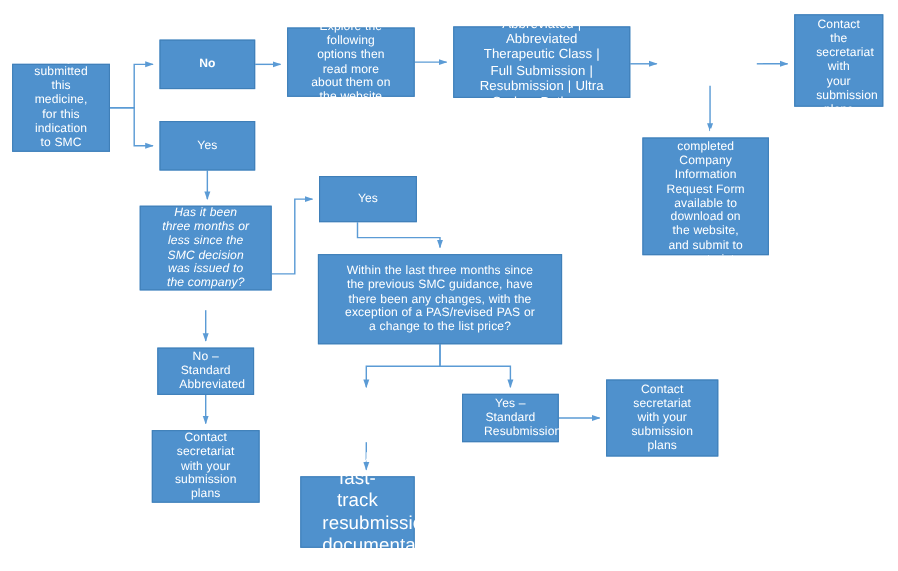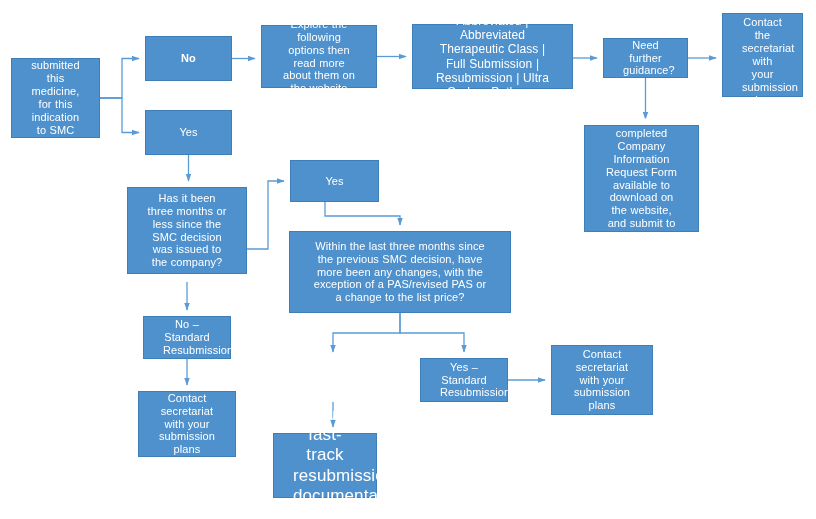--- a/index.html
+++ b/index.html
@@ -108,40 +108,37 @@
   </div>
   <div class="node" style="left: 145px; top: 110px; width: 87px; height: 45px; font-size: 11px; background: rgb(79, 145, 205); border-color: rgb(63, 127, 184); color: rgb(255, 255, 255);">
     <span class="txt">Yes</span>
   </div>
   <div class="node" style="left: 261px; top: 25px; width: 116px; height: 63px; font-size: 11px; background: rgb(79, 145, 205); border-color: rgb(63, 127, 184); color: rgb(255, 255, 255);">
     <span class="txt">Explore the following options then read more about them on the website</span>
   </div>
   <div class="node" style="left: 412px; top: 24px; width: 161px; height: 65px; font-size: 12px; background: rgb(79, 145, 205); border-color: rgb(63, 127, 184); color: rgb(255, 255, 255);">
     <span class="txt">Abbreviated | Abbreviated Therapeutic Class | Full Submission | Resubmission | Ultra Orphan Pathway</span>
   </div>
-  <div class="node" style="left: 603px; top: 38px; width: 85px; height: 40px; font-size: 11px; background: rgb(79, 145, 205); border-color: rgb(63, 127, 184); color: rgb(255, 255, 255);">
-    <span class="txt">Need further guidance?</span>
-  </div>
   <div class="node" style="left: 722px; top: 13px; width: 81px; height: 84px; font-size: 11px; background: rgb(79, 145, 205); border-color: rgb(63, 127, 184); color: rgb(255, 255, 255);">
     <span class="txt">No – Contact the secretariat with your submission plans</span>
   </div>
   <div class="node" style="left: 584px; top: 125px; width: 115px; height: 107px; font-size: 11px; background: rgb(79, 145, 205); border-color: rgb(63, 127, 184); color: rgb(255, 255, 255);">
     <span class="txt">Yes - Submit a completed Company Information Request Form available to download on the website, and submit to secretariat</span>
   </div>
-  <div class="node" style="left: 127px; top: 187px; width: 120px; height: 87px; font-size: 11px; background: rgb(79, 145, 205); border-color: rgb(63, 127, 184); color: rgb(255, 255, 255);">
+  <div class="node" style="left: 127px; top: 187px; width: 120px; height: 77px; font-size: 11px; background: rgb(79, 145, 205); border-color: rgb(63, 127, 184); color: rgb(255, 255, 255); font-style: italic;">
     <span class="txt">Has it been three months or less since the SMC decision was issued to the company?</span>
   </div>
   <div class="node" style="left: 290px; top: 160px; width: 89px; height: 42px; font-size: 11px; background: rgb(79, 145, 205); border-color: rgb(63, 127, 184); color: rgb(255, 255, 255);">
     <span class="txt">Yes</span>
   </div>
   <div class="node" style="left: 289px; top: 231px; width: 222px; height: 82px; font-size: 11px; background: rgb(79, 145, 205); border-color: rgb(63, 127, 184); color: rgb(255, 255, 255);">
-    <span class="txt">Within the last three months since the previous SMC decision, have more been any changes, with the exception of a PAS/revised PAS or a change to the list price?</span>
+    <span class="txt">Within the last three months since the previous SMC guidance, have there been any changes, with the exception of a PAS/revised PAS or a change to the list price?</span>
   </div>
   <div class="node" style="left: 143px; top: 316px; width: 88px; height: 43px; font-size: 11px; background: rgb(79, 145, 205); border-color: rgb(63, 127, 184); color: rgb(255, 255, 255);">
-    <span class="txt">No – Standard Resubmission</span>
+    <span class="txt">No – Standard Abbreviated</span>
   </div>
   <div class="node" style="left: 138px; top: 391px; width: 98px; height: 66px; font-size: 11px; background: rgb(79, 145, 205); border-color: rgb(63, 127, 184); color: rgb(255, 255, 255);">
     <span class="txt">Contact secretariat with your submission plans</span>
   </div>
   <div class="node" style="left: 420px; top: 358px; width: 88px; height: 44px; font-size: 11px; background: rgb(79, 145, 205); border-color: rgb(63, 127, 184); color: rgb(255, 255, 255); text-align: center;">
     <span class="txt">Yes – Standard Resubmission</span>
   </div>
   <div class="node" style="left: 273px; top: 433px; width: 104px; height: 65px; font-size: 17px; background: rgb(79, 145, 205); border-color: rgb(63, 127, 184); color: rgb(255, 255, 255);">
     <span class="txt">Send your fast-track resubmission documentation to the secretariat</span>
   </div>

